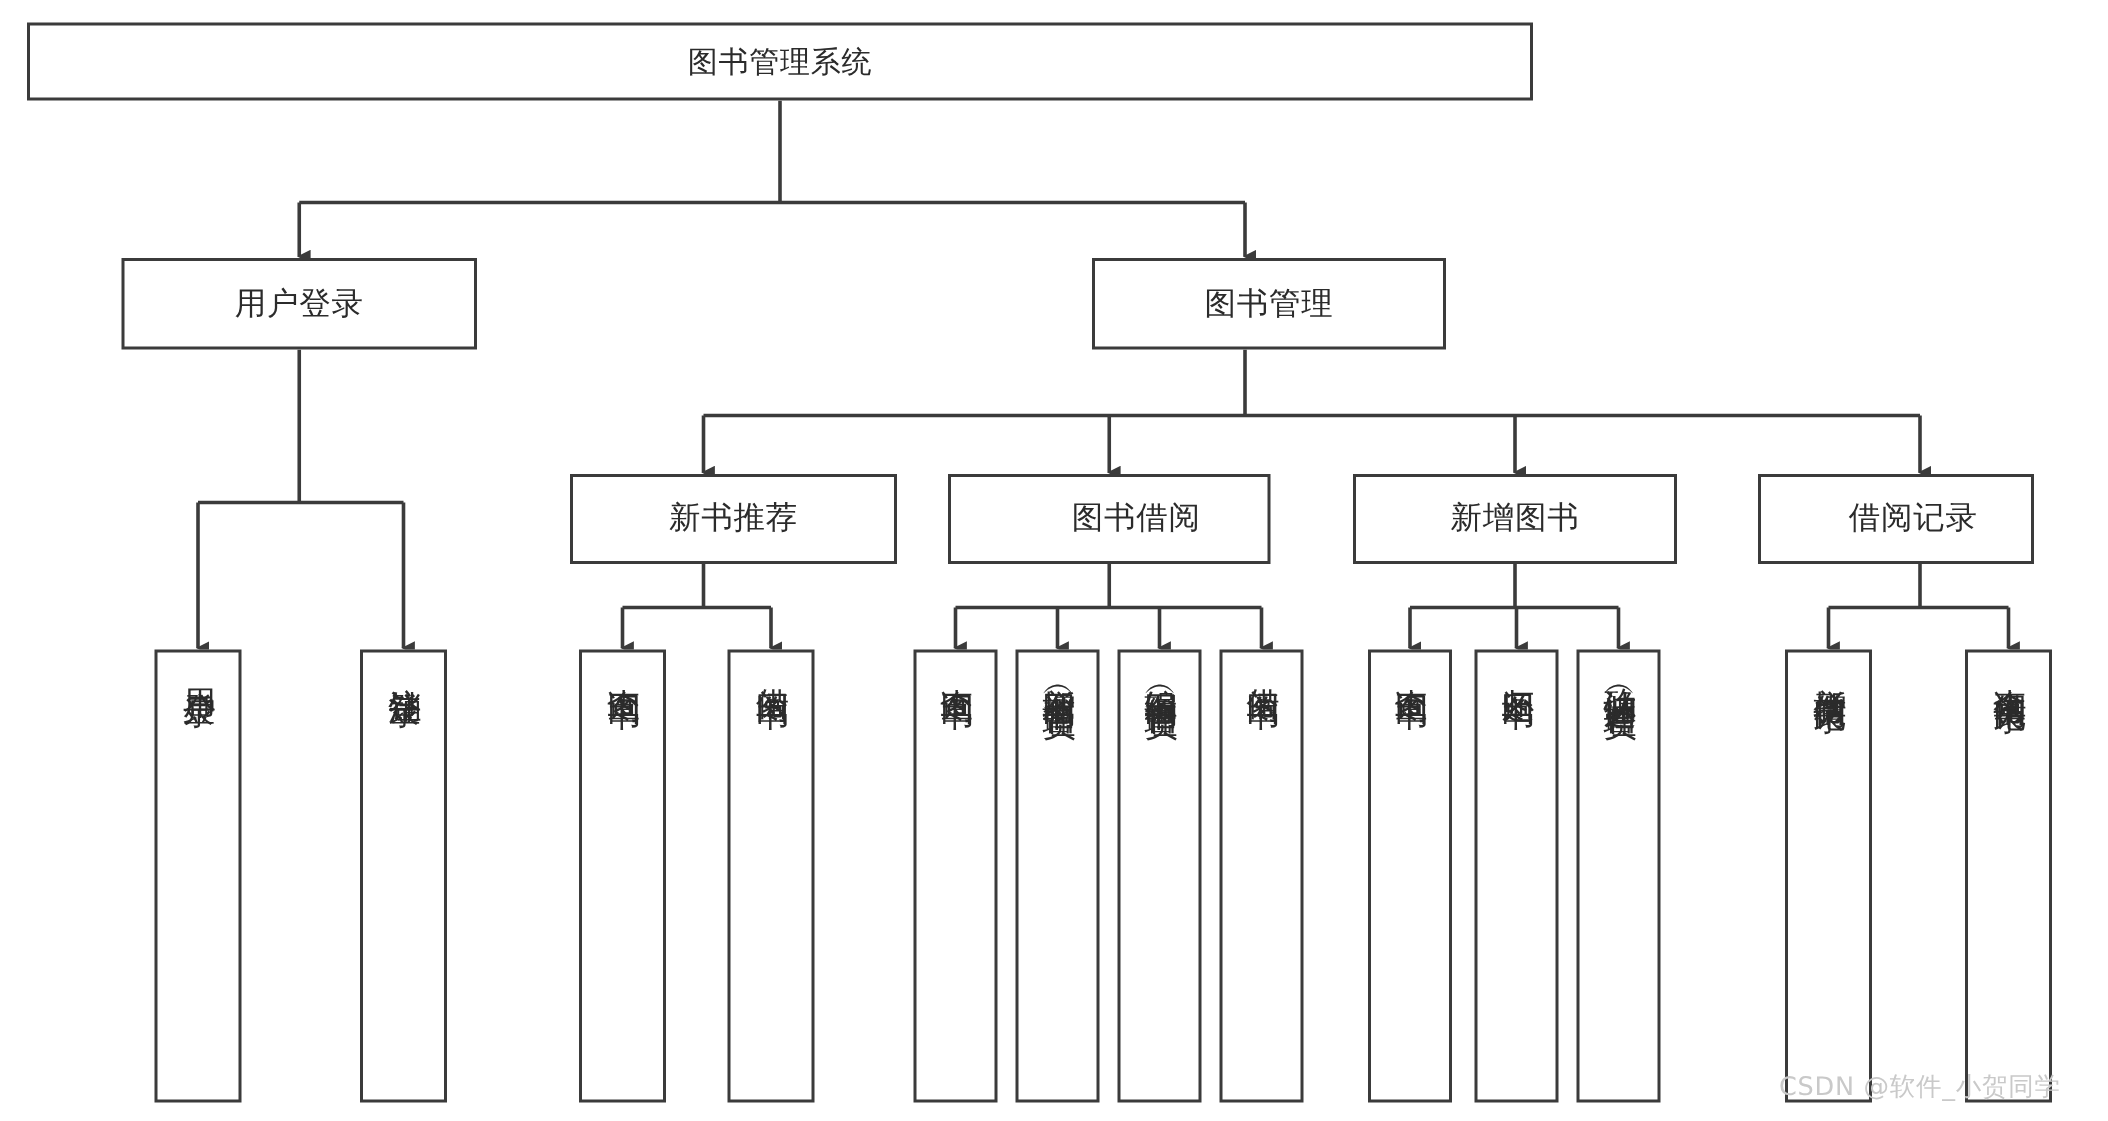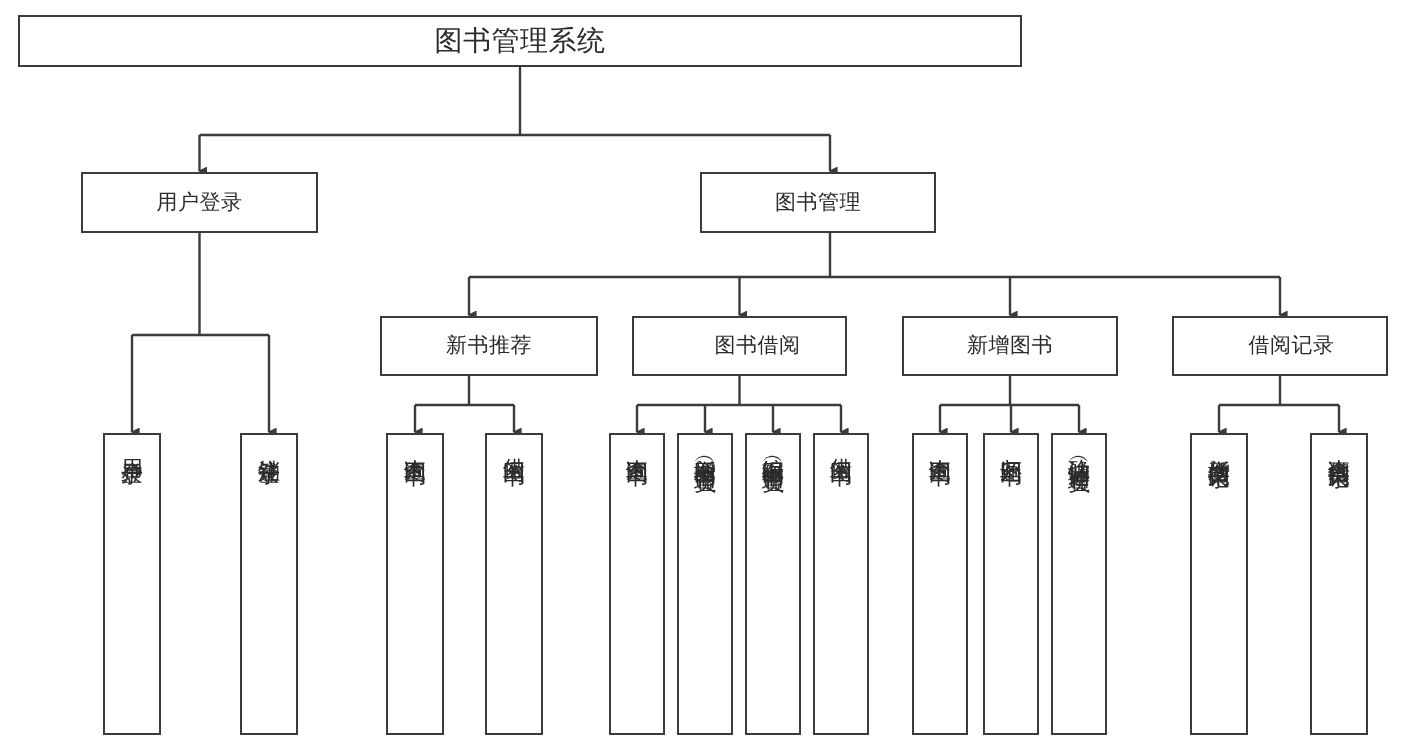--- a/index.html
+++ b/index.html
@@ -40,21 +40,21 @@
   .node-label {
     color: #2b2b2b;
     white-space: nowrap;
     letter-spacing: 0.5px;
   }
   .node.horizontal .node-label {
     font-size: 21px;
     line-height: 1.1;
   }
   .node.root .node-label {
-    font-size: 28px;
+    font-size: 20px;
   }
   .node.vertical {
     align-items: flex-start;
     justify-content: center;
     padding-top: 6px;
   }
   .node.vertical .node-label {
     writing-mode: vertical-rl;
     text-orientation: upright;
     font-size: 22px;
@@ -118,33 +118,33 @@
         <line x1="1339" y1="405" x2="1339" y2="432" stroke="#3b3b3b" stroke-width="2.4" marker-end="url(#arrowhead)"></line>
       </g>
   </svg>
   <div id="node-layer">
       <div class="node horizontal root" style="left: 18px; top: 15px; width: 1004px; height: 52px;">
         <span class="node-label">图书管理系统</span>
       </div>
       <div class="node horizontal" style="left: 81px; top: 172px; width: 237px; height: 61px;">
         <span class="node-label">用户登录</span>
       </div>
-      <div class="node horizontal" style="left: 700px; top: 172px; width: 236px; height: 61px;">
+      <div class="node horizontal" style="left: 728px; top: 172px; width: 236px; height: 61px;">
         <span class="node-label">图书管理</span>
       </div>
       <div class="node horizontal" style="left: 380px; top: 316px; width: 218px; height: 60px;">
         <span class="node-label">新书推荐</span>
       </div>
       <div class="node horizontal" style="left: 632px; top: 316px; width: 215px; height: 60px; padding-left: 36px;">
         <span class="node-label">图书借阅</span>
       </div>
       <div class="node horizontal" style="left: 902px; top: 316px; width: 216px; height: 60px;">
         <span class="node-label">新增图书</span>
       </div>
-      <div class="node horizontal" style="left: 1172px; top: 316px; width: 216px; height: 60px; padding-left: 23px;">
+      <div class="node horizontal" style="left: 1172px; top: 316px; width: 184px; height: 60px; padding-left: 23px;">
         <span class="node-label">借阅记录</span>
       </div>
       <div class="node vertical" style="left: 103px; top: 433px; width: 58px; height: 302px;">
         <span class="node-label">用户登录</span>
       </div>
       <div class="node vertical" style="left: 240px; top: 433px; width: 58px; height: 302px;">
         <span class="node-label">注销登录</span>
       </div>
       <div class="node vertical" style="left: 386px; top: 433px; width: 58px; height: 302px;">
         <span class="node-label">查询图书</span>
@@ -173,13 +173,14 @@
       <div class="node vertical" style="left: 1051px; top: 433px; width: 56px; height: 302px;">
         <span class="node-label">确认归还（管理员）</span>
       </div>
       <div class="node vertical" style="left: 1190px; top: 433px; width: 58px; height: 302px;">
         <span class="node-label">新增借阅记录</span>
       </div>
       <div class="node vertical" style="left: 1310px; top: 433px; width: 58px; height: 302px;">
         <span class="node-label">查询借阅记录</span>
       </div>
     </div>
+  <div class="watermark">CSDN @软件_小贺同学</div>
 </div>
 
 </body></html>

